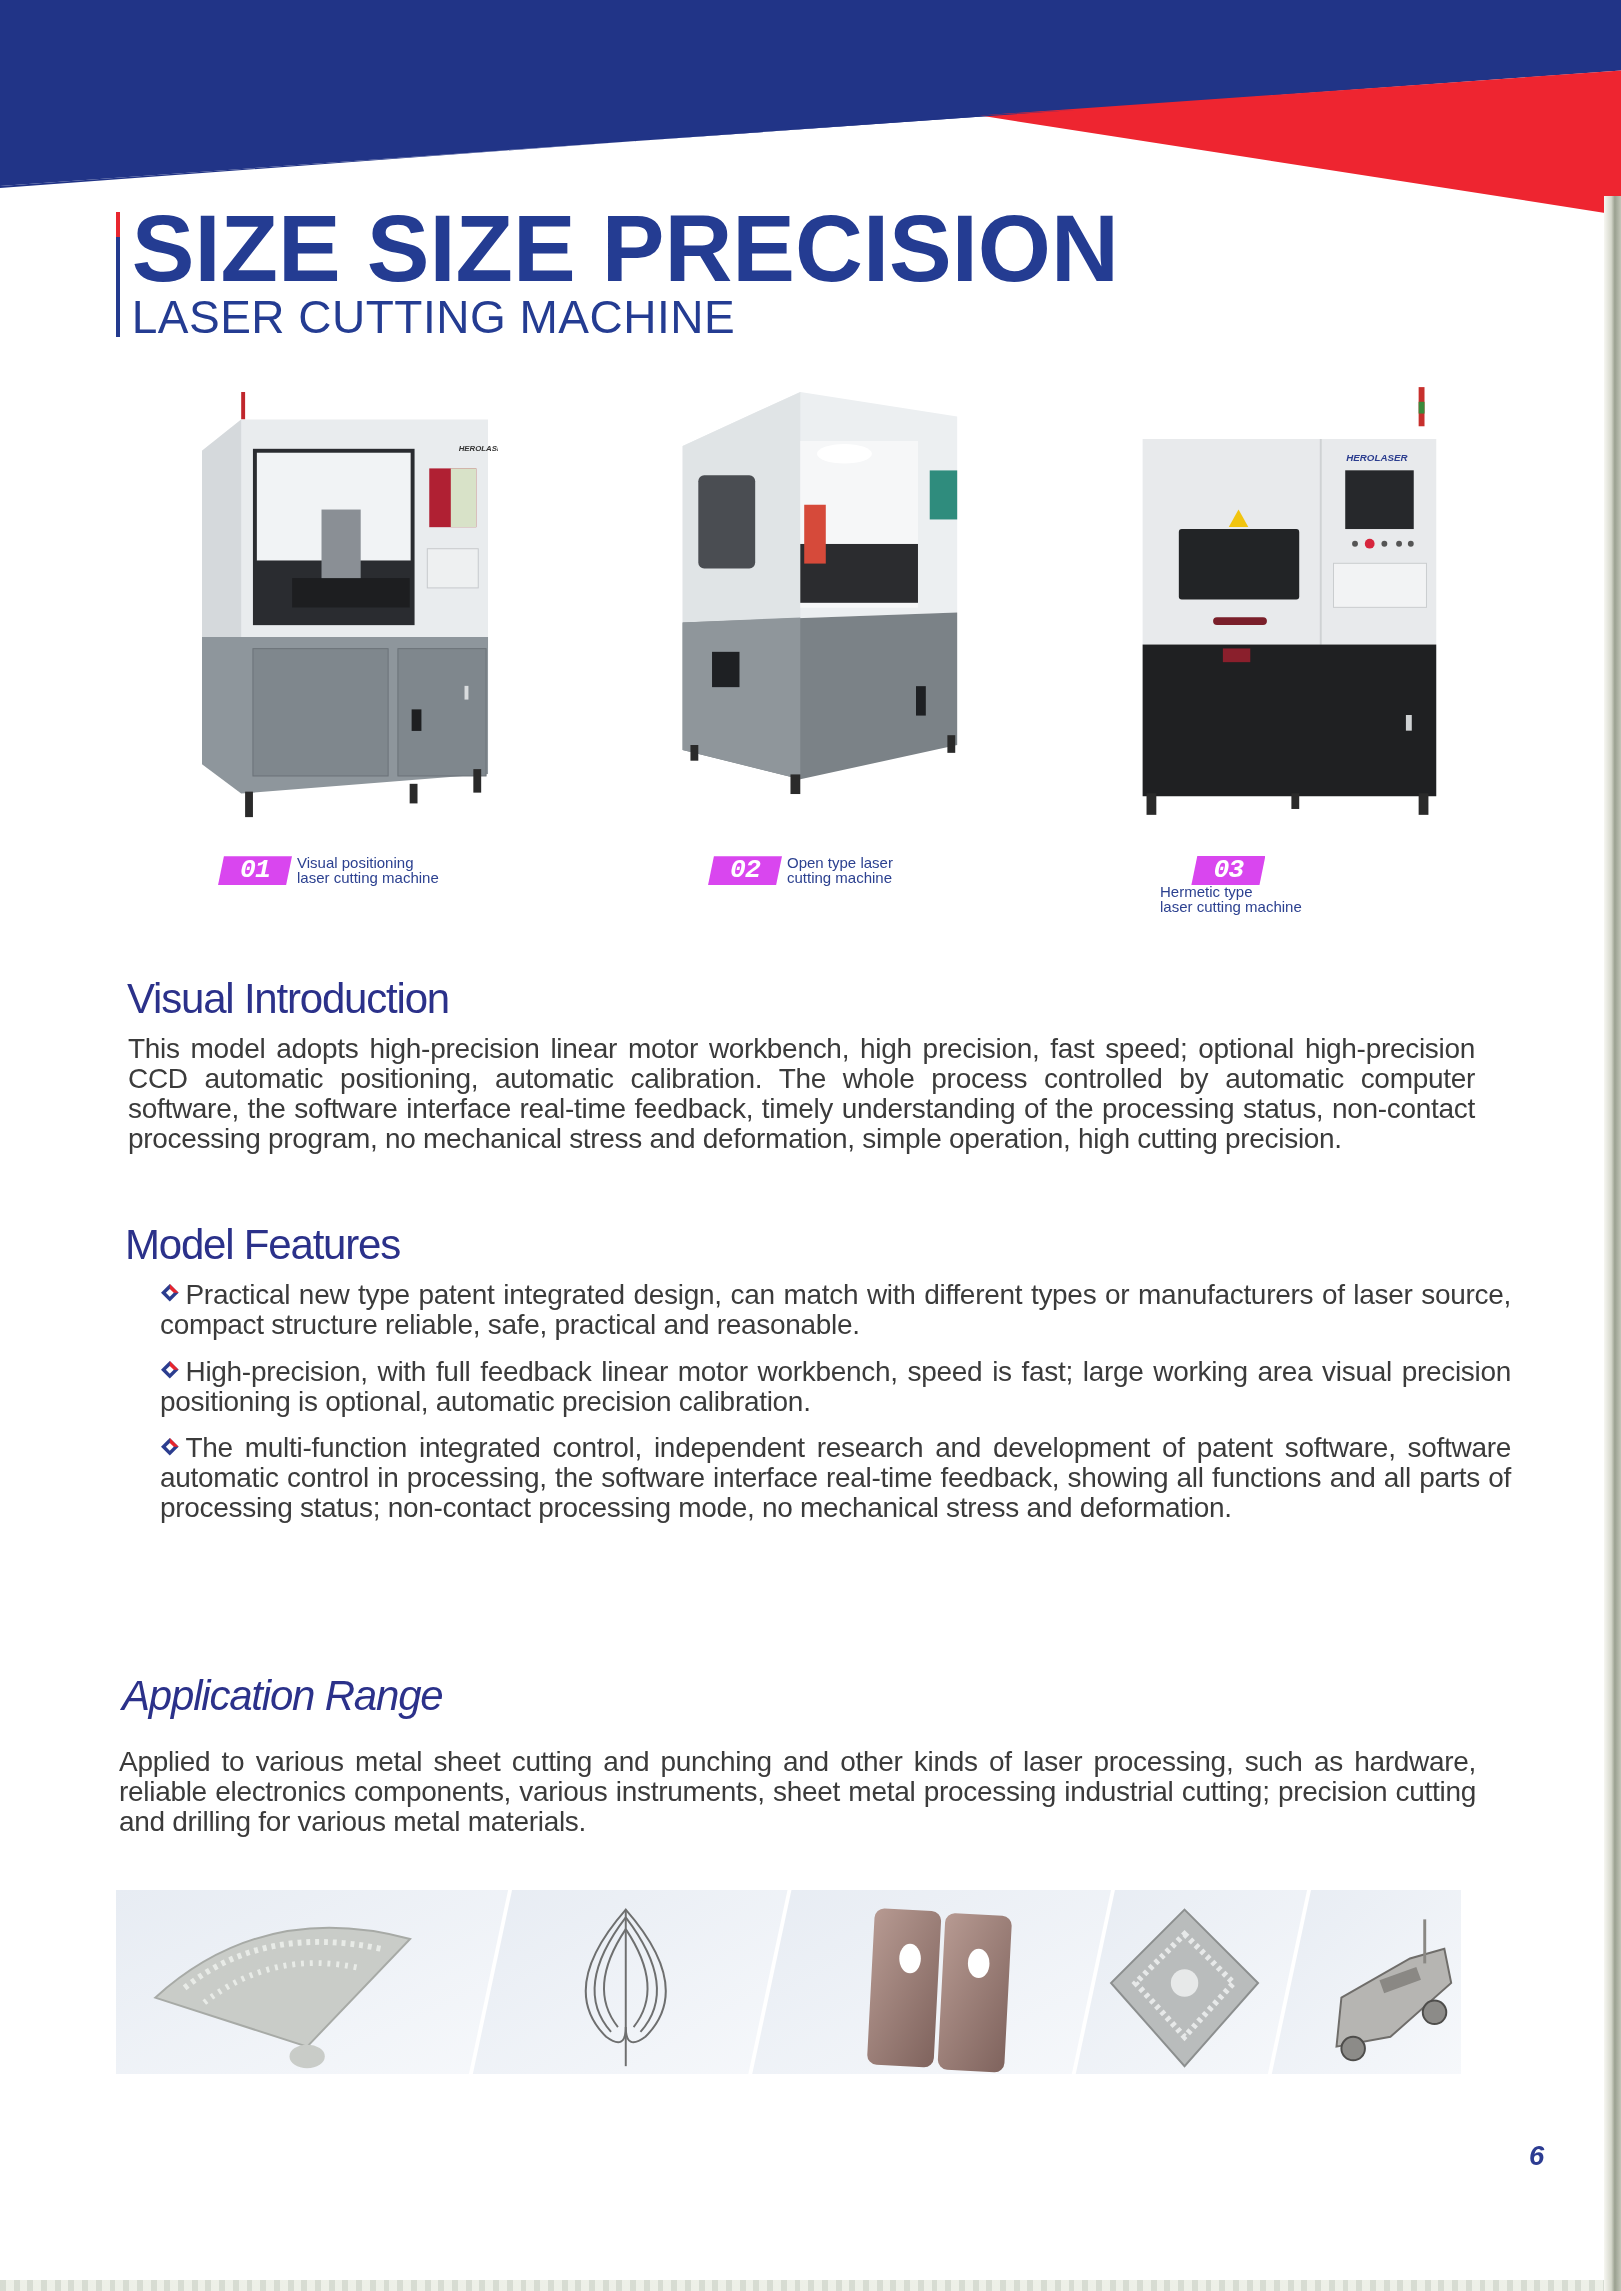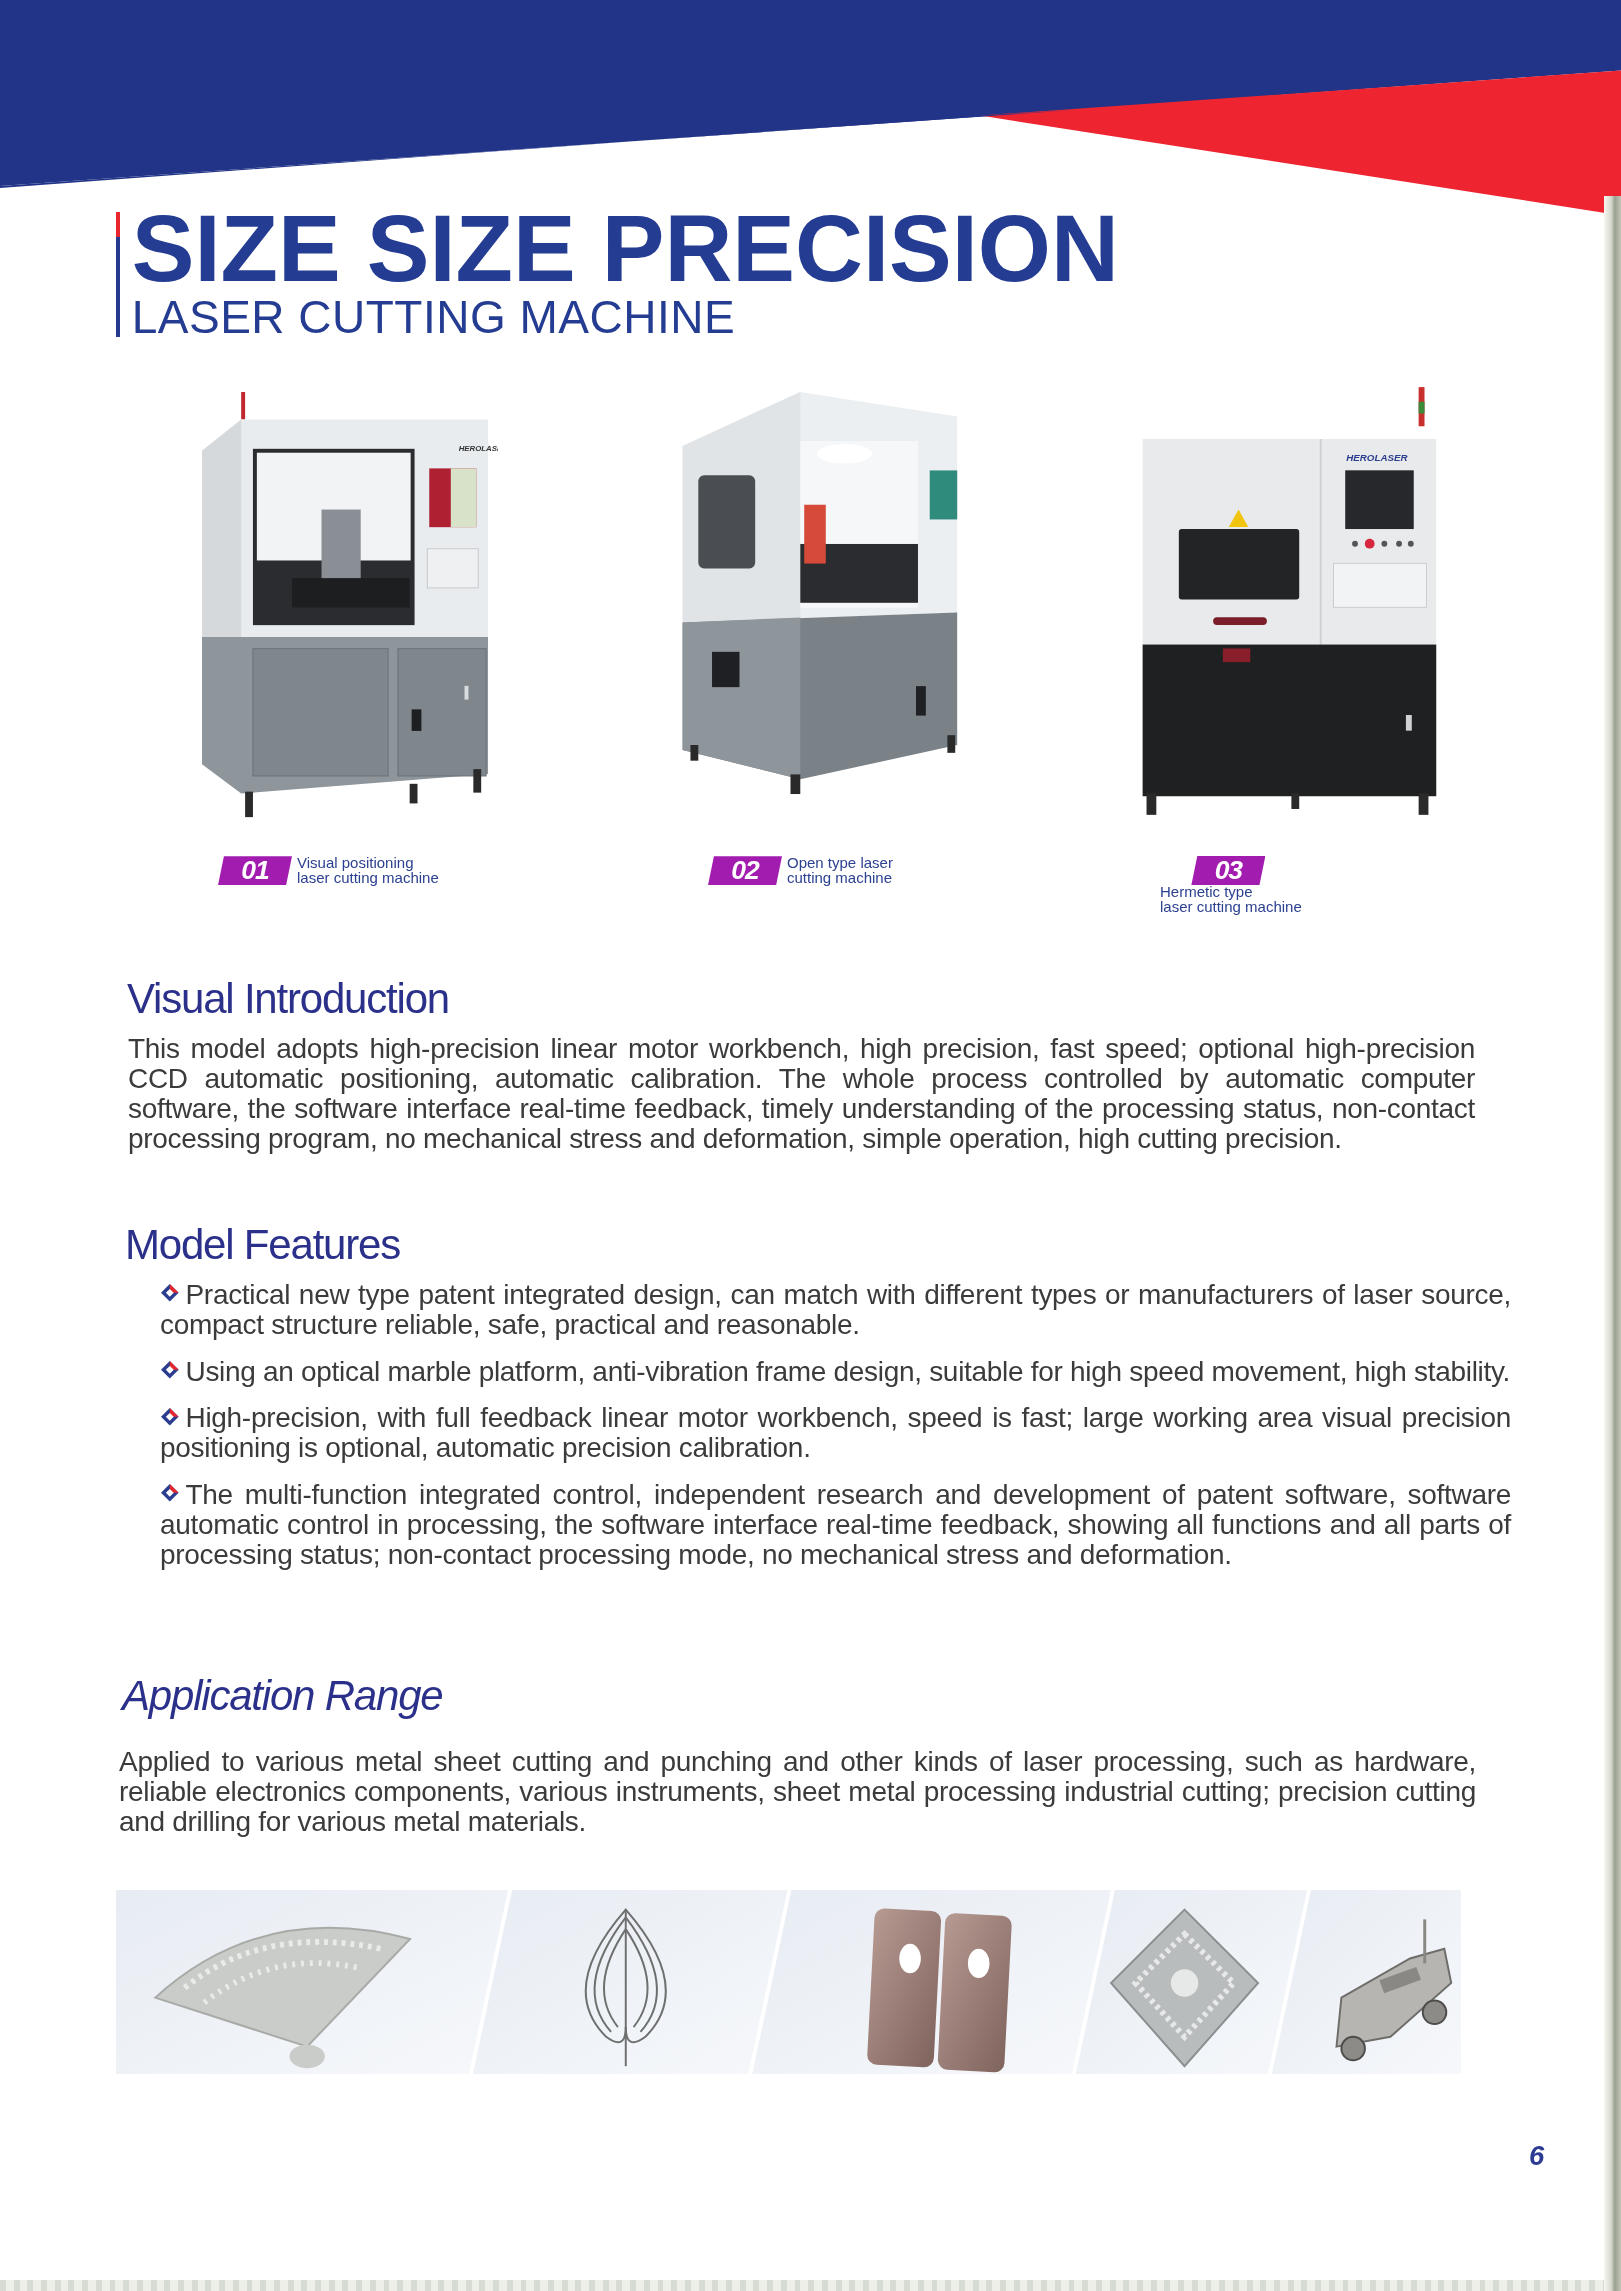--- a/index.html
+++ b/index.html
@@ -19,21 +19,21 @@
 
     
     .machine { position: absolute; }
     .machine svg { display: block; width: 100%; height: 100%; }
     .m1 { left: 194px; top: 392px; width: 304px; height: 431px; }
     .m2 { left: 663px; top: 387px; width: 304px; height: 412px; }
     .m3 { left: 1125px; top: 382px; width: 323px; height: 436px; }
 
     
     .caption { position: absolute; display: flex; align-items: center; }
-    .caption .badge { width: 74px; height: 29px; background: #a21caf; clip-path: polygon(8% 0, 100% 0, 92% 100%, 0 100%); color: #ffffff; font-weight: bold; font-style: italic; font-size: 26.5px; display: flex; align-items: center; justify-content: center; letter-spacing: -1px; line-height: 1; }
+    .caption .badge { width: 74px; height: 29px; background: #d946ef; clip-path: polygon(8% 0, 100% 0, 92% 100%, 0 100%); color: #ffffff; font-weight: bold; font-style: italic; font-size: 26.5px; display: flex; align-items: center; justify-content: center; letter-spacing: -1px; line-height: 1; font-family: Liberation Mono, monospace; }
     .caption .text { margin-left: 5px; color: #2c4190; font-size: 15px; line-height: 14.7px; }
     .c1 { left: 218px; top: 856px; }
     .c2 { left: 708px; top: 856px; }
     .c3 { left: 1155px; top: 856px; flex-direction: column; }
 
     
     .section-heading { position: absolute; font-family: "Liberation Sans", sans-serif; font-size: 42px; color: #2b318a; letter-spacing: -1.2px; line-height: 1; white-space: nowrap; }
     .para { position: absolute; font-size: 28px; line-height: 30px; color: #3b3b3b; text-align: justify; letter-spacing: -0.3px; }
     .h-intro { left: 127px; top: 978px; }
     .p-intro { left: 128px; top: 1034px; width: 1347px; }
@@ -173,27 +173,20 @@
         <polygon points="10,1 19,10 10,19 1,10" fill="#2b3d8f"></polygon>
         <polygon points="10,1 19,10 10,10" fill="#e8262e"></polygon>
         <polygon points="10,6 14,10 10,14 6,10" fill="#fff"></polygon>
       </svg><span>Practical new type patent integrated design,  can match with different types or manufacturers of laser source, compact structure reliable, safe, practical and reasonable.</span>
   </div>
   <div class="feat-item">
     <svg class="bullet" viewBox="0 0 20 20">
         <polygon points="10,1 19,10 10,19 1,10" fill="#2b3d8f"></polygon>
         <polygon points="10,1 19,10 10,10" fill="#e8262e"></polygon>
         <polygon points="10,6 14,10 10,14 6,10" fill="#fff"></polygon>
-      </svg><span>Using an optical marble platform, anti-vibration frame design, suitable for high speed movement, high stability.</span>
-  </div>
-  <div class="feat-item">
-    <svg class="bullet" viewBox="0 0 20 20">
-        <polygon points="10,1 19,10 10,19 1,10" fill="#2b3d8f"></polygon>
-        <polygon points="10,1 19,10 10,10" fill="#e8262e"></polygon>
-        <polygon points="10,6 14,10 10,14 6,10" fill="#fff"></polygon>
       </svg><span>High-precision, with full feedback linear motor workbench, speed is fast; large working area visual precision positioning is optional,  automatic precision calibration.</span>
   </div>
   <div class="feat-item">
     <svg class="bullet" viewBox="0 0 20 20">
         <polygon points="10,1 19,10 10,19 1,10" fill="#2b3d8f"></polygon>
         <polygon points="10,1 19,10 10,10" fill="#e8262e"></polygon>
         <polygon points="10,6 14,10 10,14 6,10" fill="#fff"></polygon>
       </svg><span>The multi-function integrated control, independent research and development of patent software, software automatic control in processing, the software interface real-time feedback, showing all functions and all parts of processing status; non-contact processing mode, no mechanical stress and deformation.</span>
   </div>
 </div>

